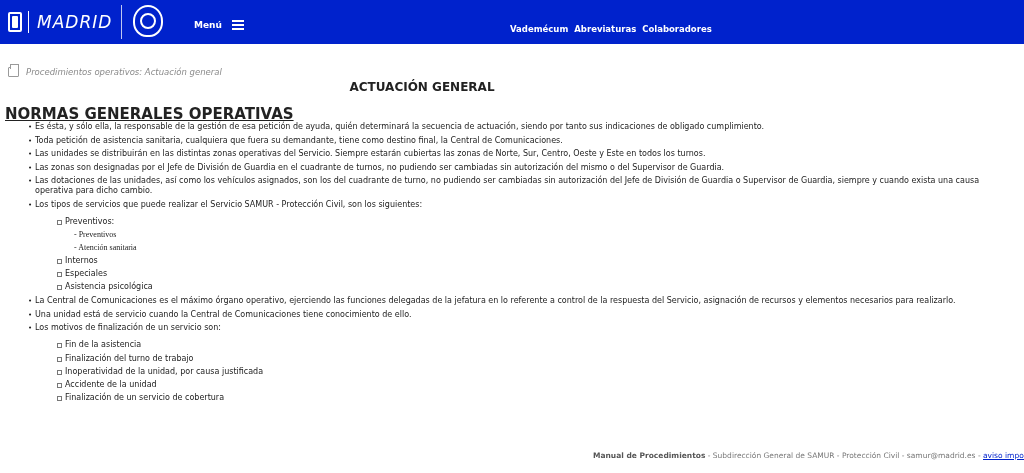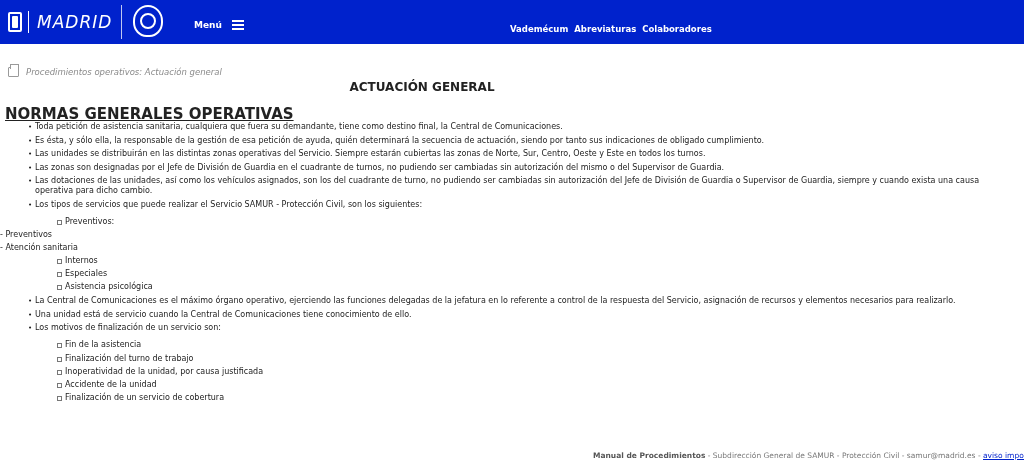--- a/index.html
+++ b/index.html
@@ -28,21 +28,21 @@
 
   .page-title { position: absolute; left: 0; top: 80px; width: 844px; text-align: center; font-size: 12px; font-weight: bold; color: #222; }
   .section-title { position: absolute; left: 5px; top: 105px; font-size: 15px; font-weight: bold; color: #222; text-decoration: underline; }
 
   .content { position: absolute; left: 0; top: 122px; width: 1024px; font-size: 8px; color: #222; }
   .bullet { position: relative; padding-left: 35px; padding-right: 8px; line-height: 10px; margin-bottom: 3.5px; }
   .bullet::before { content: "•"; position: absolute; left: 28px; top: 0; font-size: 7px; }
   .sublist { margin-top: 7px; margin-bottom: 4px; }
   .subitem { position: relative; padding-left: 65px; line-height: 10px; margin-bottom: 3.2px; }
   .subitem::before { content: ""; position: absolute; left: 57px; top: 3px; width: 3px; height: 3px; border: 1px solid #777; }
-  .subsub { line-height: 10px; margin-bottom: 3.2px; }
+  .subsub { padding-left: 74px; line-height: 10px; margin-bottom: 3.2px; font-family: Liberation Serif, serif; }
 
   .footer { position: absolute; left: 568px; top: 451px; font-size: 7.5px; color: #777; white-space: nowrap; }
   .footer b { color: #555; padding-left: 25px; }
   .footer a { color: #0022cc; text-decoration: underline; cursor: pointer; }
 </style>
 </head>
 <body>
 
 <div class="topbar">
   <div class="logo-madrid">
@@ -71,22 +71,22 @@
 
 <div class="breadcrumb">
   <span class="print-icon"></span>
   <span class="breadcrumb-text">Procedimientos operativos: Actuación general</span>
 </div>
 
 <div class="page-title">ACTUACIÓN GENERAL</div>
 <div class="section-title">NORMAS GENERALES OPERATIVAS</div>
 
 <div class="content">
+  <div class="bullet">Es ésta, y sólo ella, la responsable de la gestión de esa petición de ayuda, quién determinará la secuencia de actuación, siendo por tanto sus indicaciones de obligado cumplimiento.</div>
   <div class="bullet">Toda petición de asistencia sanitaria, cualquiera que fuera su demandante, tiene como destino final, la Central de Comunicaciones.</div>
-  <div class="bullet">Es ésta, y sólo ella, la responsable de la gestión de esa petición de ayuda, quién determinará la secuencia de actuación, siendo por tanto sus indicaciones de obligado cumplimiento.</div>
   <div class="bullet">Las unidades se distribuirán en las distintas zonas operativas del Servicio. Siempre estarán cubiertas las zonas de Norte, Sur, Centro, Oeste y Este en todos los turnos.</div>
   <div class="bullet">Las zonas son designadas por el Jefe de División de Guardia en el cuadrante de turnos, no pudiendo ser cambiadas sin autorización del mismo o del Supervisor de Guardia.</div>
   <div class="bullet">Las dotaciones de las unidades, así como los vehículos asignados, son los del cuadrante de turno, no pudiendo ser cambiadas sin autorización del Jefe de División de Guardia o Supervisor de Guardia, siempre y cuando exista una causa operativa para dicho cambio.</div>
   <div class="bullet">Los tipos de servicios que puede realizar el Servicio SAMUR - Protección Civil, son los siguientes:</div>
 
   <div class="sublist">
     <div class="subitem">Preventivos:</div>
     <div class="subsub">- Preventivos</div>
     <div class="subsub">- Atención sanitaria</div>
     <div class="subitem">Internos</div>

